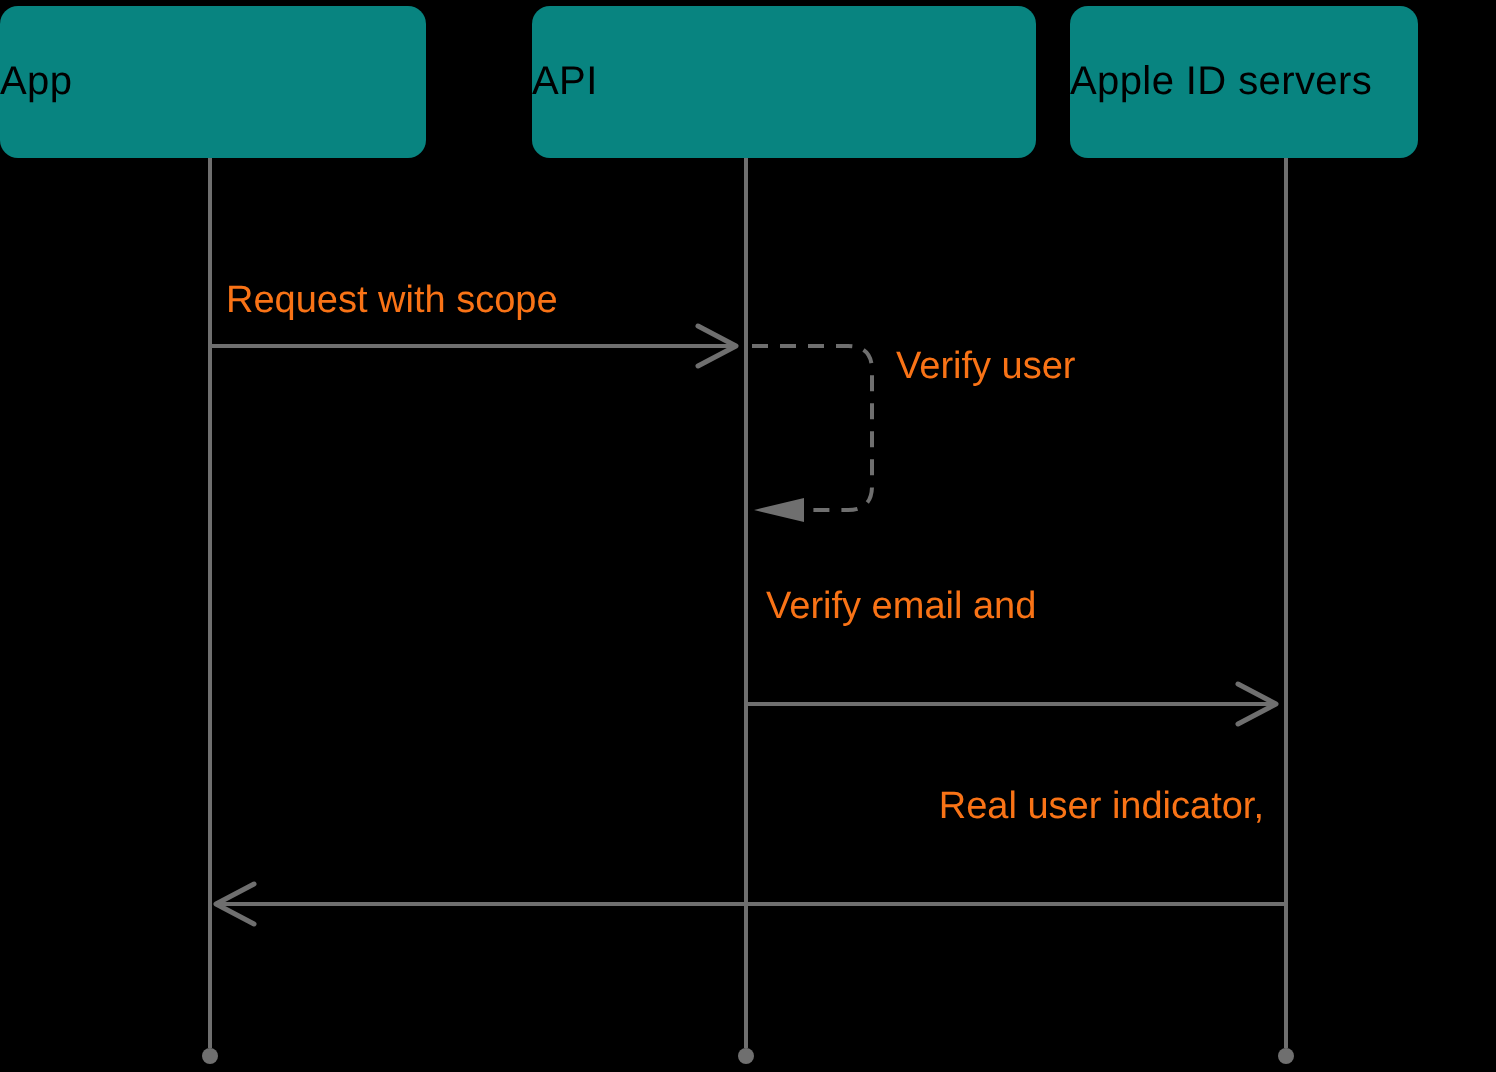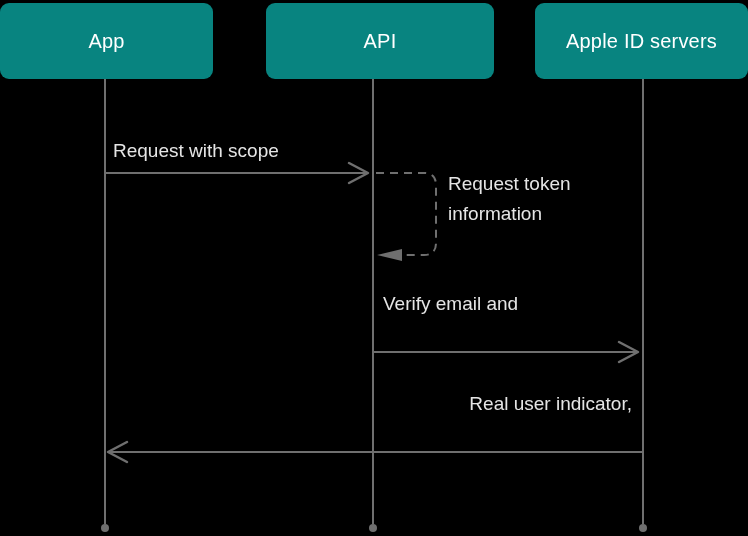--- a/index.html
+++ b/index.html
@@ -16,32 +16,31 @@
     overflow: hidden;
   }
   .actor-box {
     position: absolute;
     top: 3px;
     height: 76px;
     background: #088480;
     border-radius: 9px;
     display: flex;
     align-items: center;
-    justify-content: center;
-    color: #ffffff;
+    color: #000000;
     font-size: 20px;
     letter-spacing: 0.2px;
   }
   #actor-app   { left: 0px;   width: 213px; }
-  #actor-api   { left: 266px; width: 228px; }
-  #actor-apple { left: 535px; width: 213px; }
+  #actor-api   { left: 266px; width: 252px; }
+  #actor-apple { left: 535px; width: 174px; }
 
   .msg-label {
     position: absolute;
-    color: #e5e5e5;
+    color: #f97316;
     font-size: 19px;
     line-height: 30px;
     white-space: nowrap;
   }
   #label-request-scope { left: 113px; top: 139px; line-height: 24px; }
   #label-request-user-info { left: 448px; top: 169px; }
   #label-verify-user { left: 383px; top: 289px; }
   #label-real-user { right: 116px; top: 389px; text-align: left; }
 
   svg.diagram-lines {
@@ -92,22 +91,21 @@
 
     <line class="line" x1="643" y1="452" x2="110" y2="452"></line>
     <path class="chevron" d="M127 442 L108 452 L127 462"></path>
   </svg>
 
   <div id="label-request-scope" class="msg-label">
     <span>Request with scope</span>
   </div>
 
   <div id="label-request-user-info" class="msg-label">
-    <div>Request token</div>
-    <div>information</div>
+    <div>Verify user</div>
   </div>
 
   <div id="label-verify-user" class="msg-label">
     <div>Verify email and</div>
   </div>
 
   <div id="label-real-user" class="msg-label">
     <div>Real user indicator,</div>
   </div>
 

